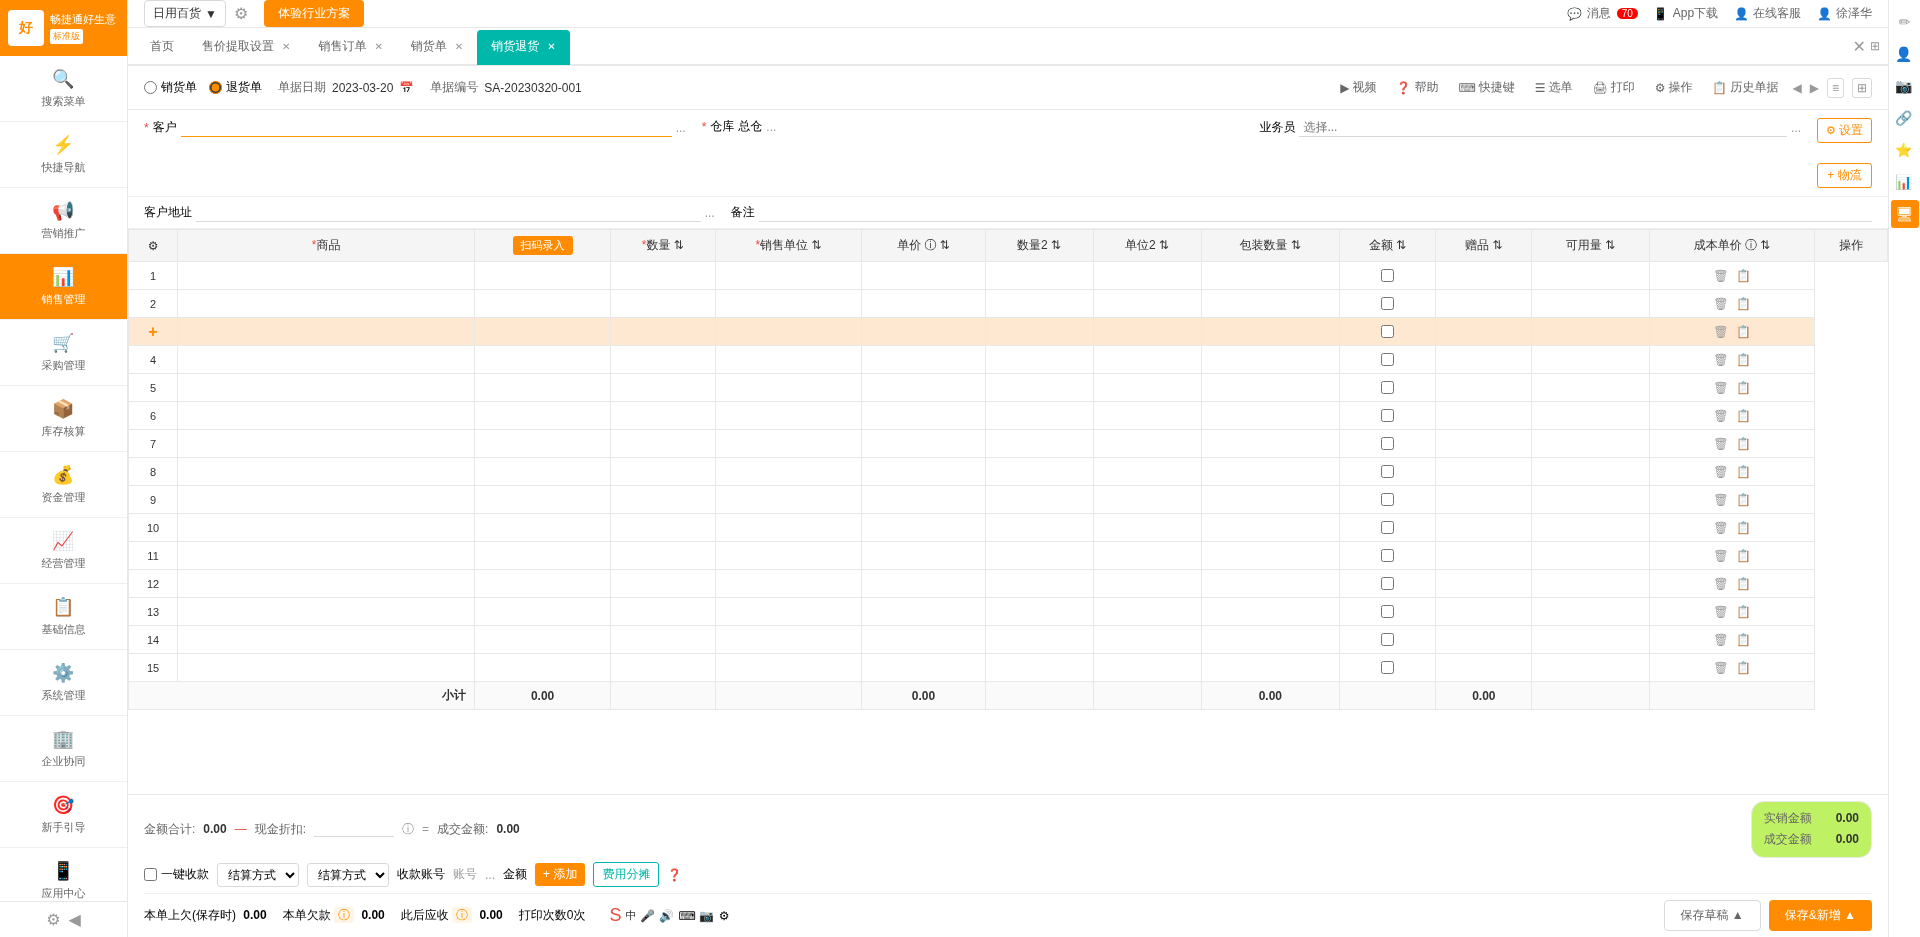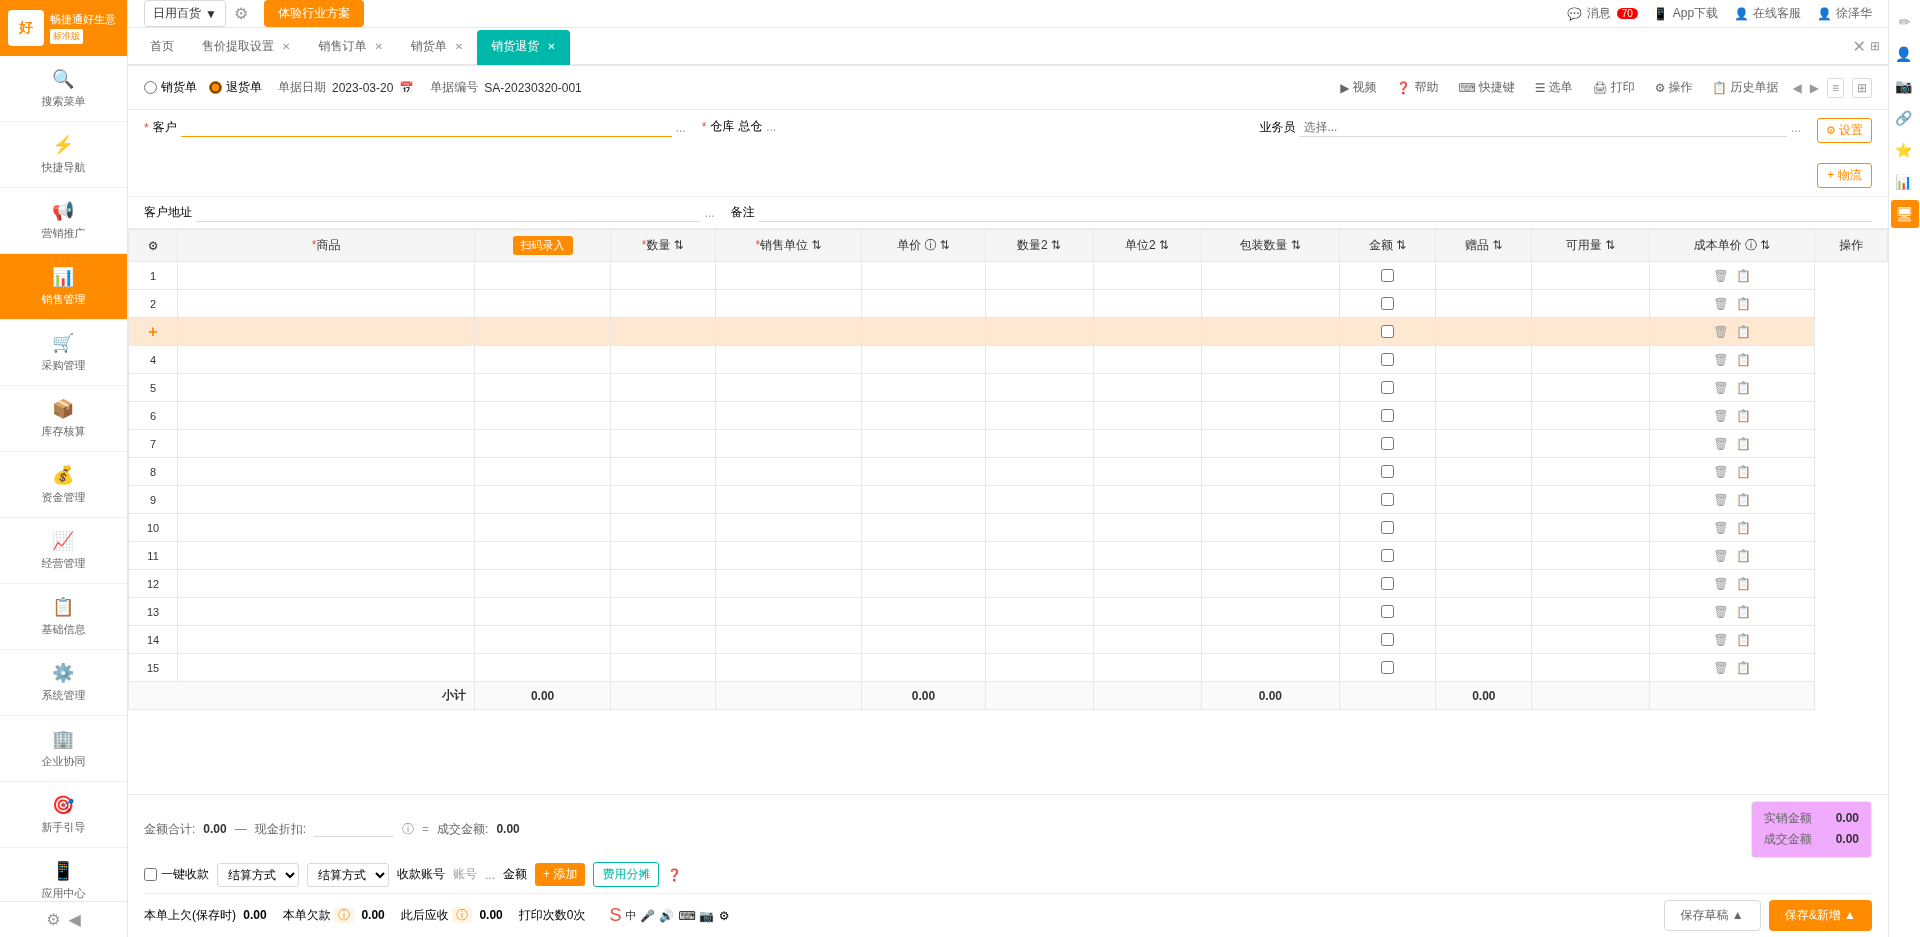--- a/index.html
+++ b/index.html
@@ -74,21 +74,21 @@
     .total-row td { background: #fafafa; font-weight: bold; }
 
     
     .footer { border-top: 1px solid #e8e8e8; padding: 6px 16px; background: #fff; }
     .footer-row1 { display: flex; align-items: center; gap: 20px; }
     .footer-total { display: flex; align-items: center; gap: 8px; }
     .footer-total .minus { color: #e74c3c; }
     .footer-total .label { color: #666; }
     .footer-total .value { color: #333; font-weight: bold; }
     .footer-total .equal { color: #999; }
-    .footer-right { margin-left: auto; background: #f0abfc; border: 1px solid #e8e8e8; border-radius: 4px; padding: 6px 12px; }
+    .footer-right { margin-left: auto; background: #bef264; border: 1px solid #e8e8e8; border-radius: 13px; padding: 6px 12px; }
     .footer-right-item { display: flex; justify-content: space-between; gap: 24px; color: #666; line-height: 1.8; }
     .footer-right-item .val { color: #333; font-weight: bold; }
     .footer-row2 { display: flex; align-items: center; gap: 8px; margin-top: 4px; }
     .checkbox-label { display: flex; align-items: center; gap: 4px; }
     .select-field { border: 1px solid #d9d9d9; border-radius: 3px; padding: 3px 6px; background: #fff; min-width: 80px; }
     .add-btn { background: #ff8c00; color: #fff; border: none; border-radius: 3px; padding: 3px 8px; cursor: pointer; }
     .fenpei-btn { border: 1px solid #00b8a9; color: #00b8a9; border-radius: 3px; padding: 3px 8px; cursor: pointer; background: #fff; }
     .help-icon { color: #999; cursor: pointer; }
     .footer-row3 { display: flex; align-items: center; gap: 16px; padding-top: 6px; border-top: 1px solid #f0f0f0; margin-top: 6px; }
     .footer-save-area { margin-left: auto; display: flex; gap: 8px; }

